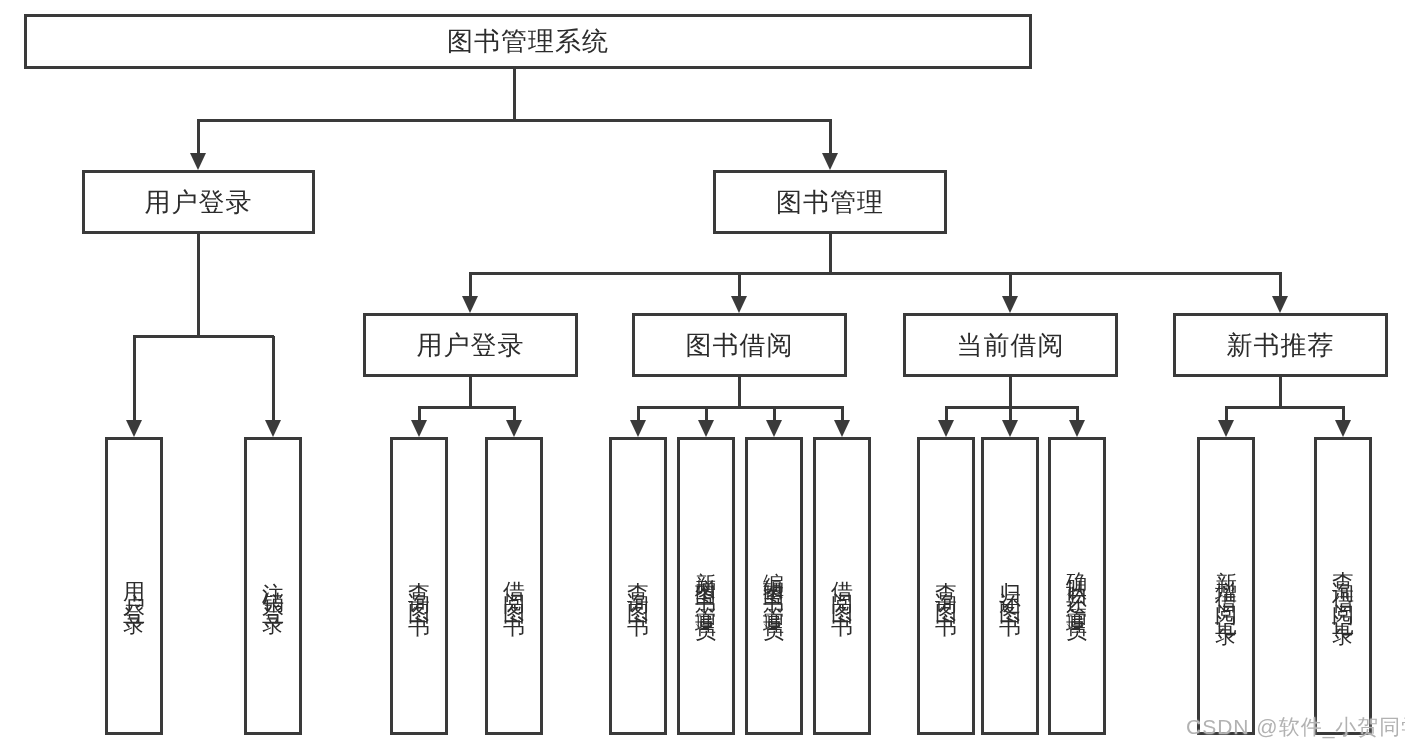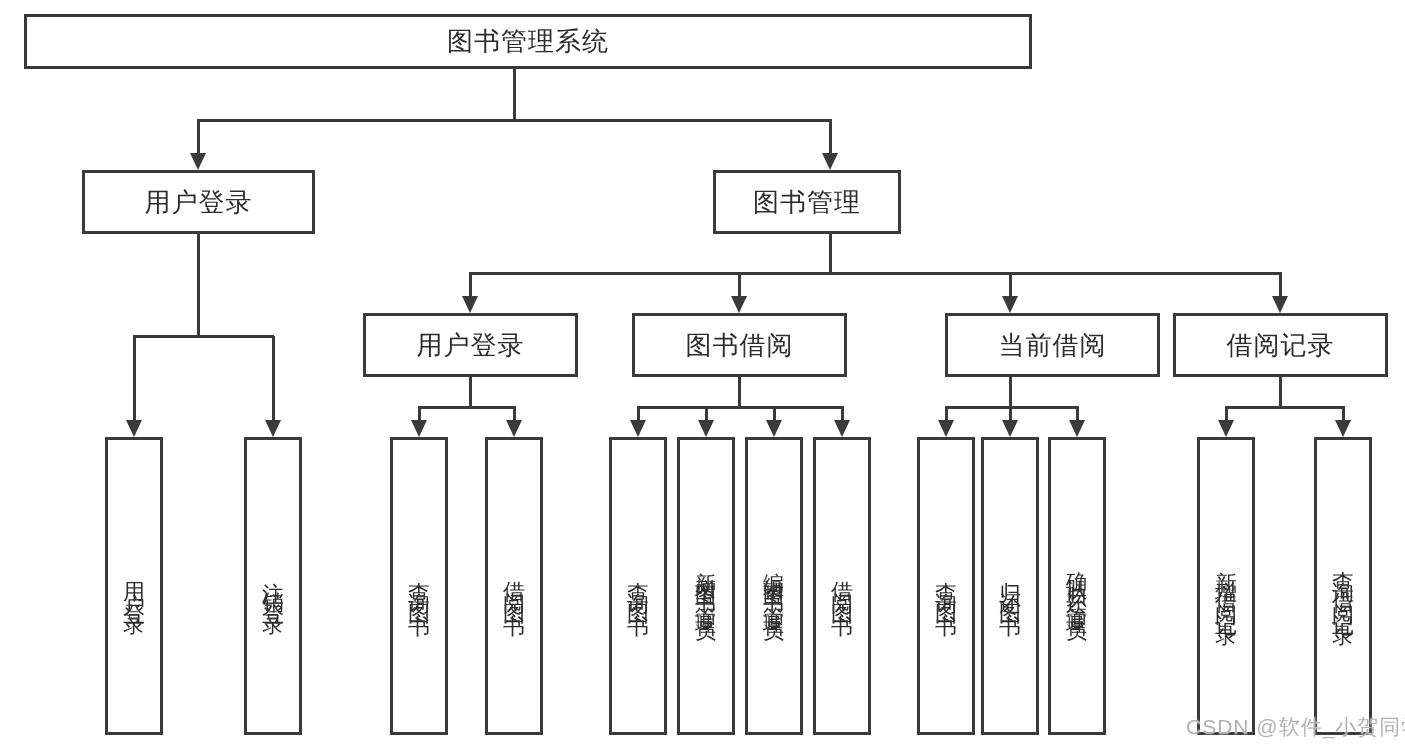--- a/index.html
+++ b/index.html
@@ -63,35 +63,35 @@
 
 <div class="canvas">
 
   <div class="box" style="left:24px;top:14px;width:1008px;height:55px">
     <span class="h-label">图书管理系统</span>
   </div>
 
   <div class="box" style="left:82px;top:170px;width:233px;height:64px">
     <span class="h-label">用户登录</span>
   </div>
-  <div class="box" style="left:713px;top:170px;width:188px;height:64px">
+  <div class="box" style="left:713px;top:170px;width:234px;height:64px">
     <span class="h-label">图书管理</span>
   </div>
 
   <div class="box" style="left:363px;top:313px;width:215px;height:64px">
     <span class="h-label">用户登录</span>
   </div>
   <div class="box" style="left:632px;top:313px;width:215px;height:64px">
     <span class="h-label">图书借阅</span>
   </div>
-  <div class="box" style="left:945px;top:313px;width:215px;height:64px">
+  <div class="box" style="left:903px;top:313px;width:215px;height:64px">
     <span class="h-label">当前借阅</span>
   </div>
   <div class="box" style="left:1173px;top:313px;width:215px;height:64px">
-    <span class="h-label">借阅记录</span>
+    <span class="h-label">新书推荐</span>
   </div>
 
   <div class="box leaf" style="left:105px">
     <span class="v-label">用户登录</span>
   </div>
   <div class="box leaf" style="left:244px">
     <span class="v-label">注销登录</span>
   </div>
 
   <div class="box leaf" style="left:390px">

